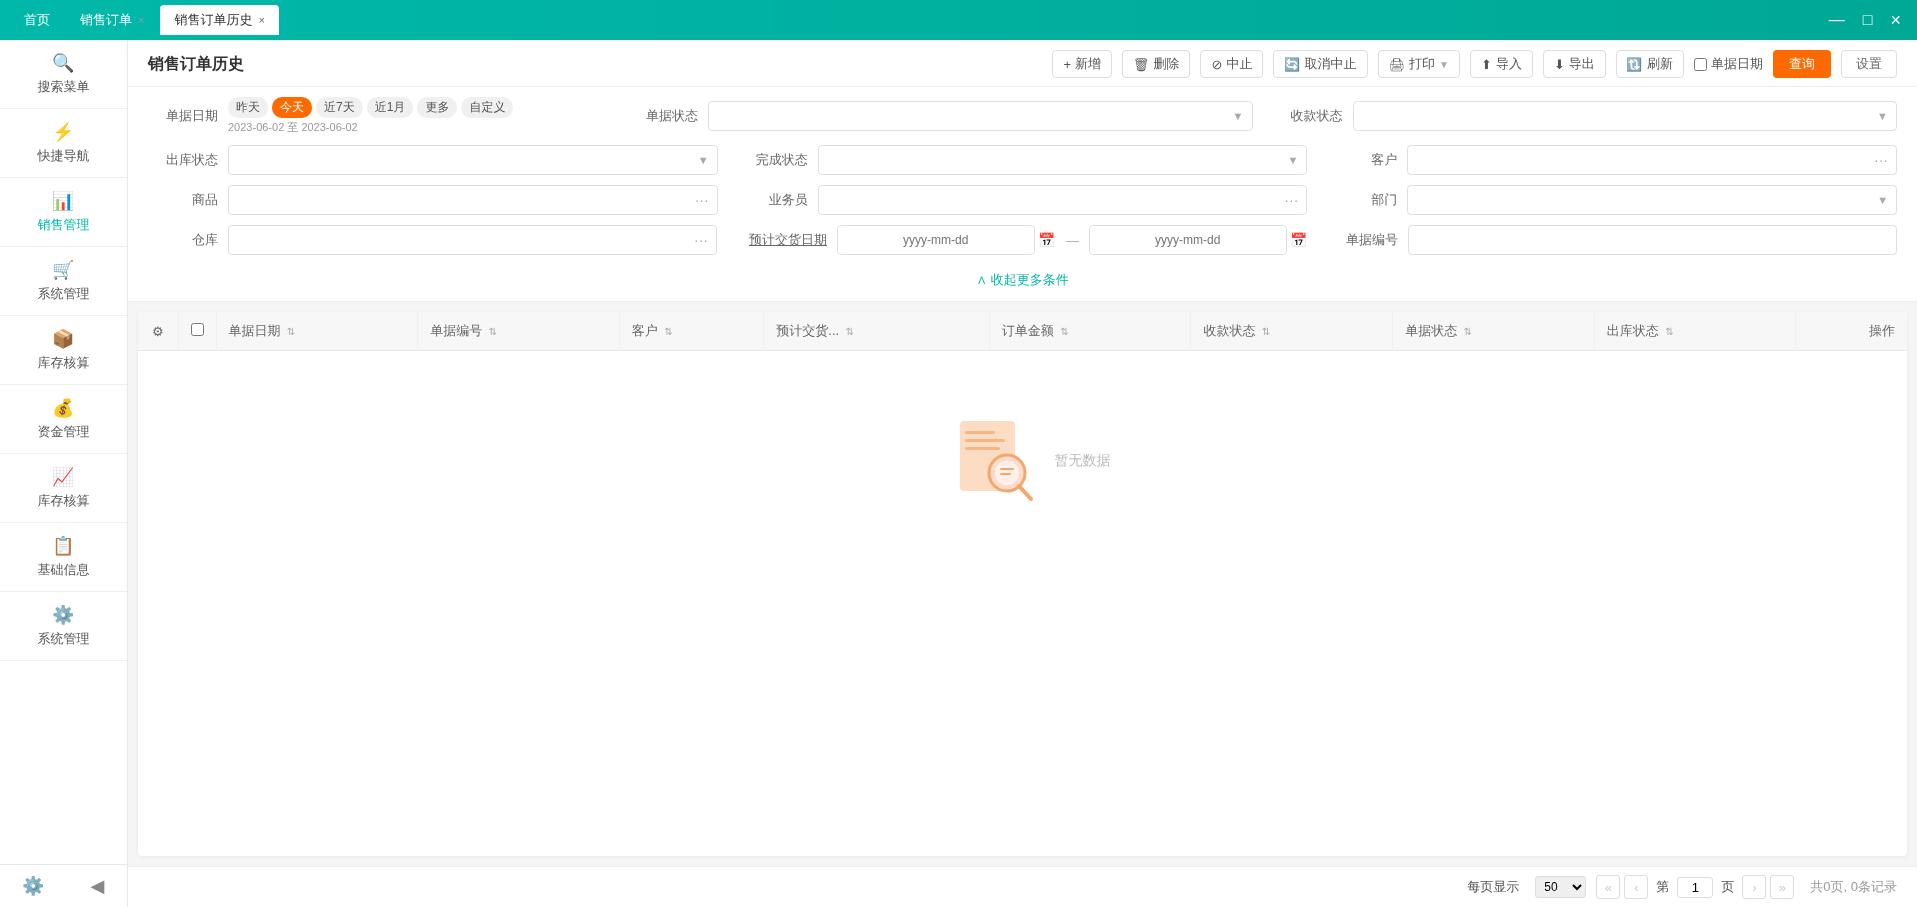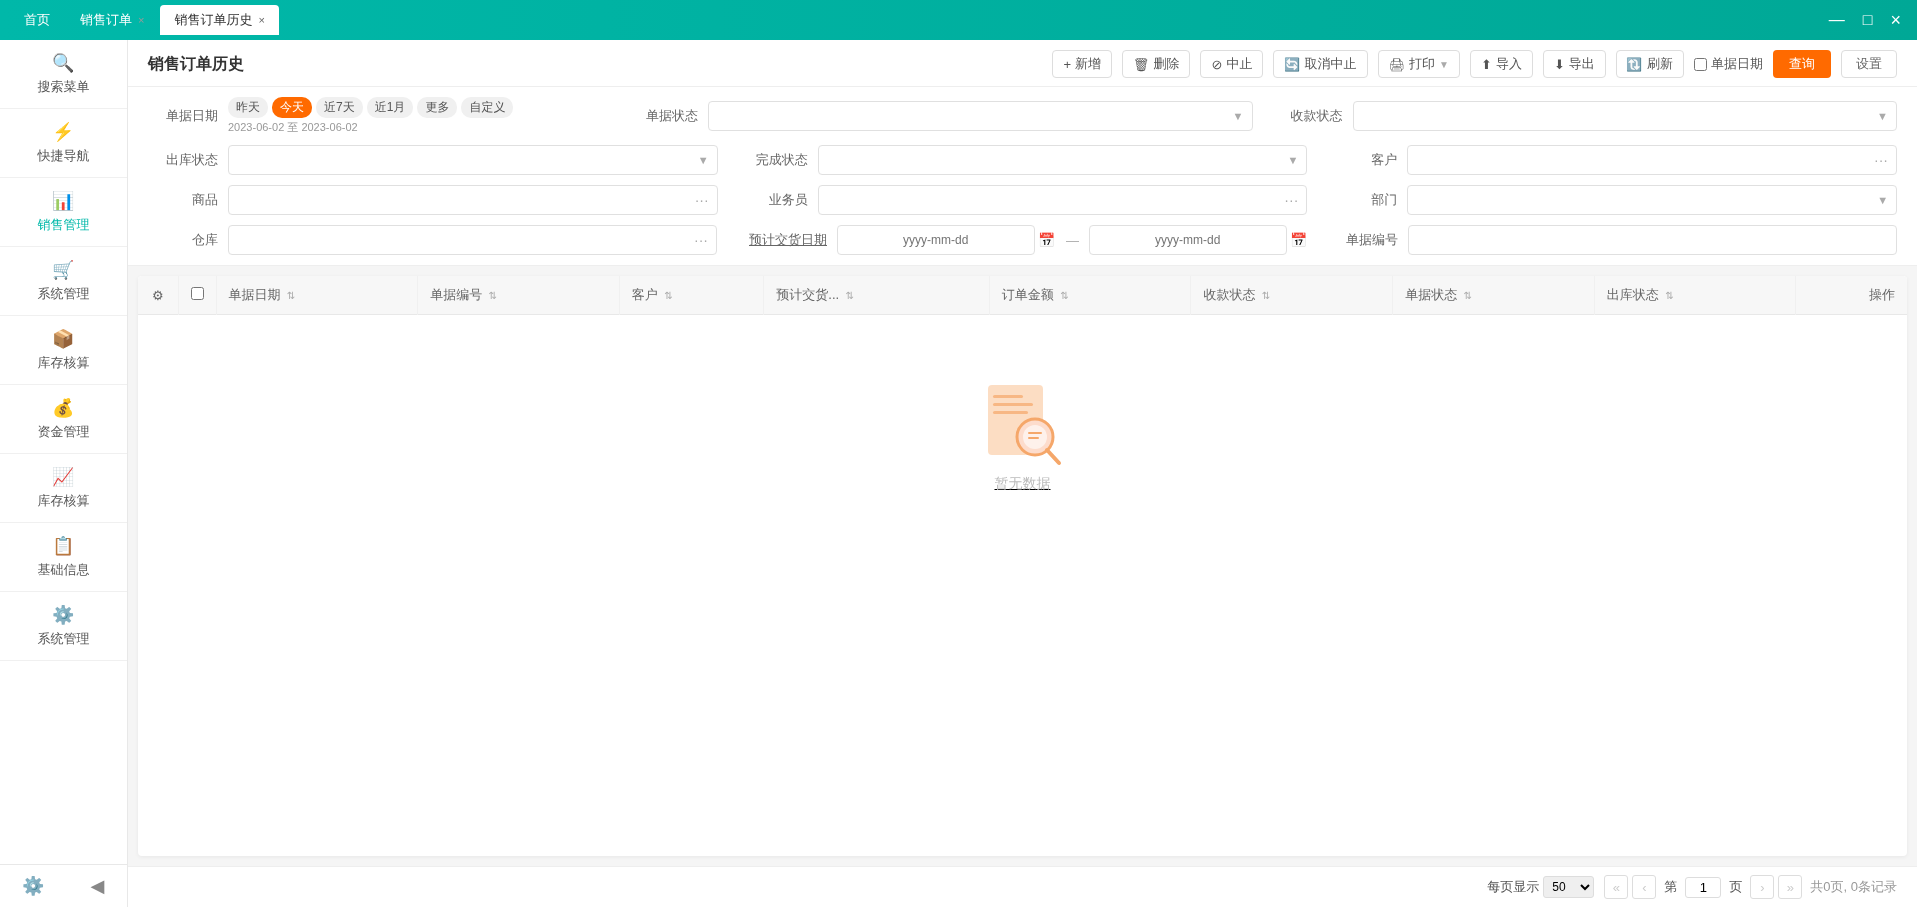--- a/index.html
+++ b/index.html
@@ -269,25 +269,24 @@
       font-weight: normal;
       white-space: nowrap;
       border-right: 1px solid #f0f0f0;
     }
     th:last-child { border-right: none; }
     th .sort-icon { color: #aaa; font-size: 10px; margin-left: 3px; }
     .th-gear { width: 40px; text-align: center; }
     .th-check { width: 36px; text-align: center; }
     .empty-state {
       display: flex;
-      flex-direction: column;
+      flex-direction: row;
       align-items: center;
       justify-content: center;
       padding: 60px 0;
-      text-decoration: underline;
     }
     .empty-text {
       color: #bbb;
       font-size: 14px;
     }
     
     .empty-svg { width: 120px; height: 100px; }
 
     
     .table-footer {
@@ -296,21 +295,21 @@
       justify-content: flex-end;
       padding: 8px 20px;
       background: #fff;
       border-top: 1px solid #eee;
       gap: 10px;
       flex-shrink: 0;
     }
     .page-size-select {
       display: flex;
       align-items: center;
-      gap: 4px;
+      gap: 16px;
       font-size: 12px;
       color: #555;
     }
     .page-size-select select {
       border: 1px solid #ddd;
       border-radius: 3px;
       padding: 2px 4px;
       font-size: 12px;
     }
     .pagination {
@@ -332,21 +331,21 @@
       color: #aaa;
     }
     .pagination .page-nav.disabled { color: #ccc; cursor: not-allowed; }
     .pagination .current-page {
       border: 1px solid #ddd;
       border-radius: 3px;
       width: 36px;
       text-align: center;
       padding: 2px 4px;
     }
-    .pagination .total-info { color: #999; margin-left: 4px; }
+    .pagination .total-info { color: #999; margin-left: 12px; }
 
     
     .window-controls {
       display: flex;
       align-items: center;
       gap: 6px;
       margin-left: auto;
     }
 
     
@@ -561,20 +560,23 @@
             <input type="text" placeholder="yyyy-mm-dd" style="">
           </div>
           <span class="cal-icon">📅</span>
         </div>
         <span class="filter-label">单据编号</span>
         <div class="filter-control" style="flex:1;margin-right:0;">
           <input type="text" style="">
         </div>
       </div>
 
+      <div class="collapse-row">
+        <span>∧ 收起更多条件</span>
+      </div>
     </div>
 
     <div class="table-wrapper">
       <table>
         <thead>
           <tr>
             <th class="th-gear">
               <span>⚙</span>
             </th>
             <th class="th-check">

